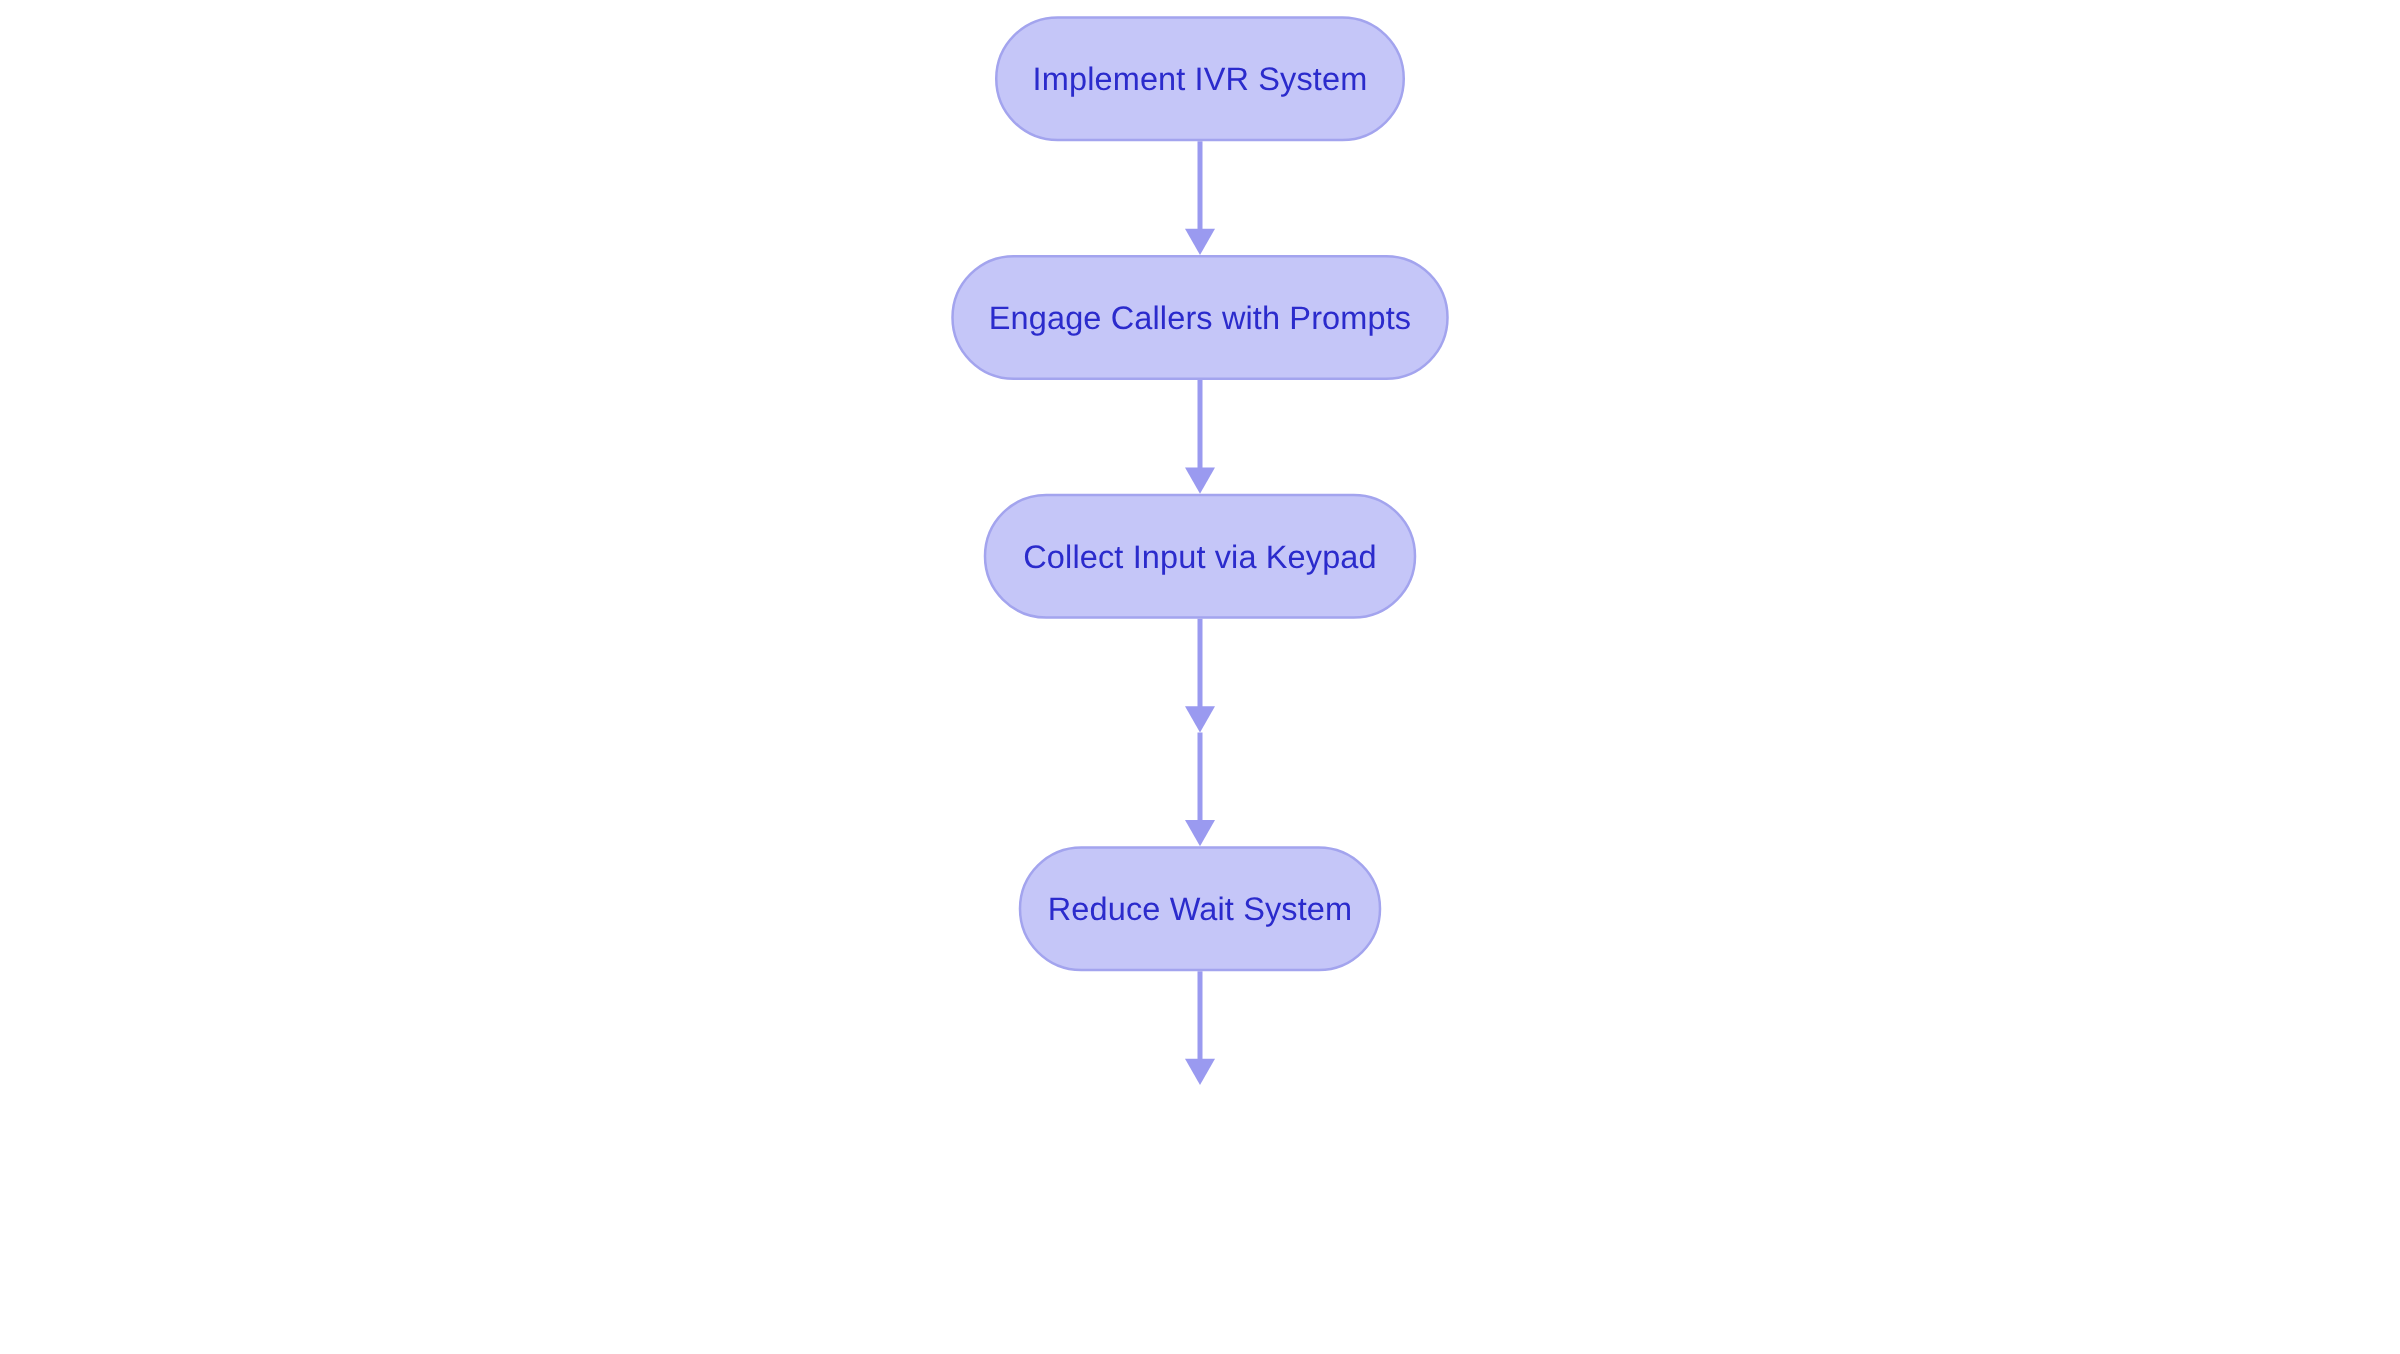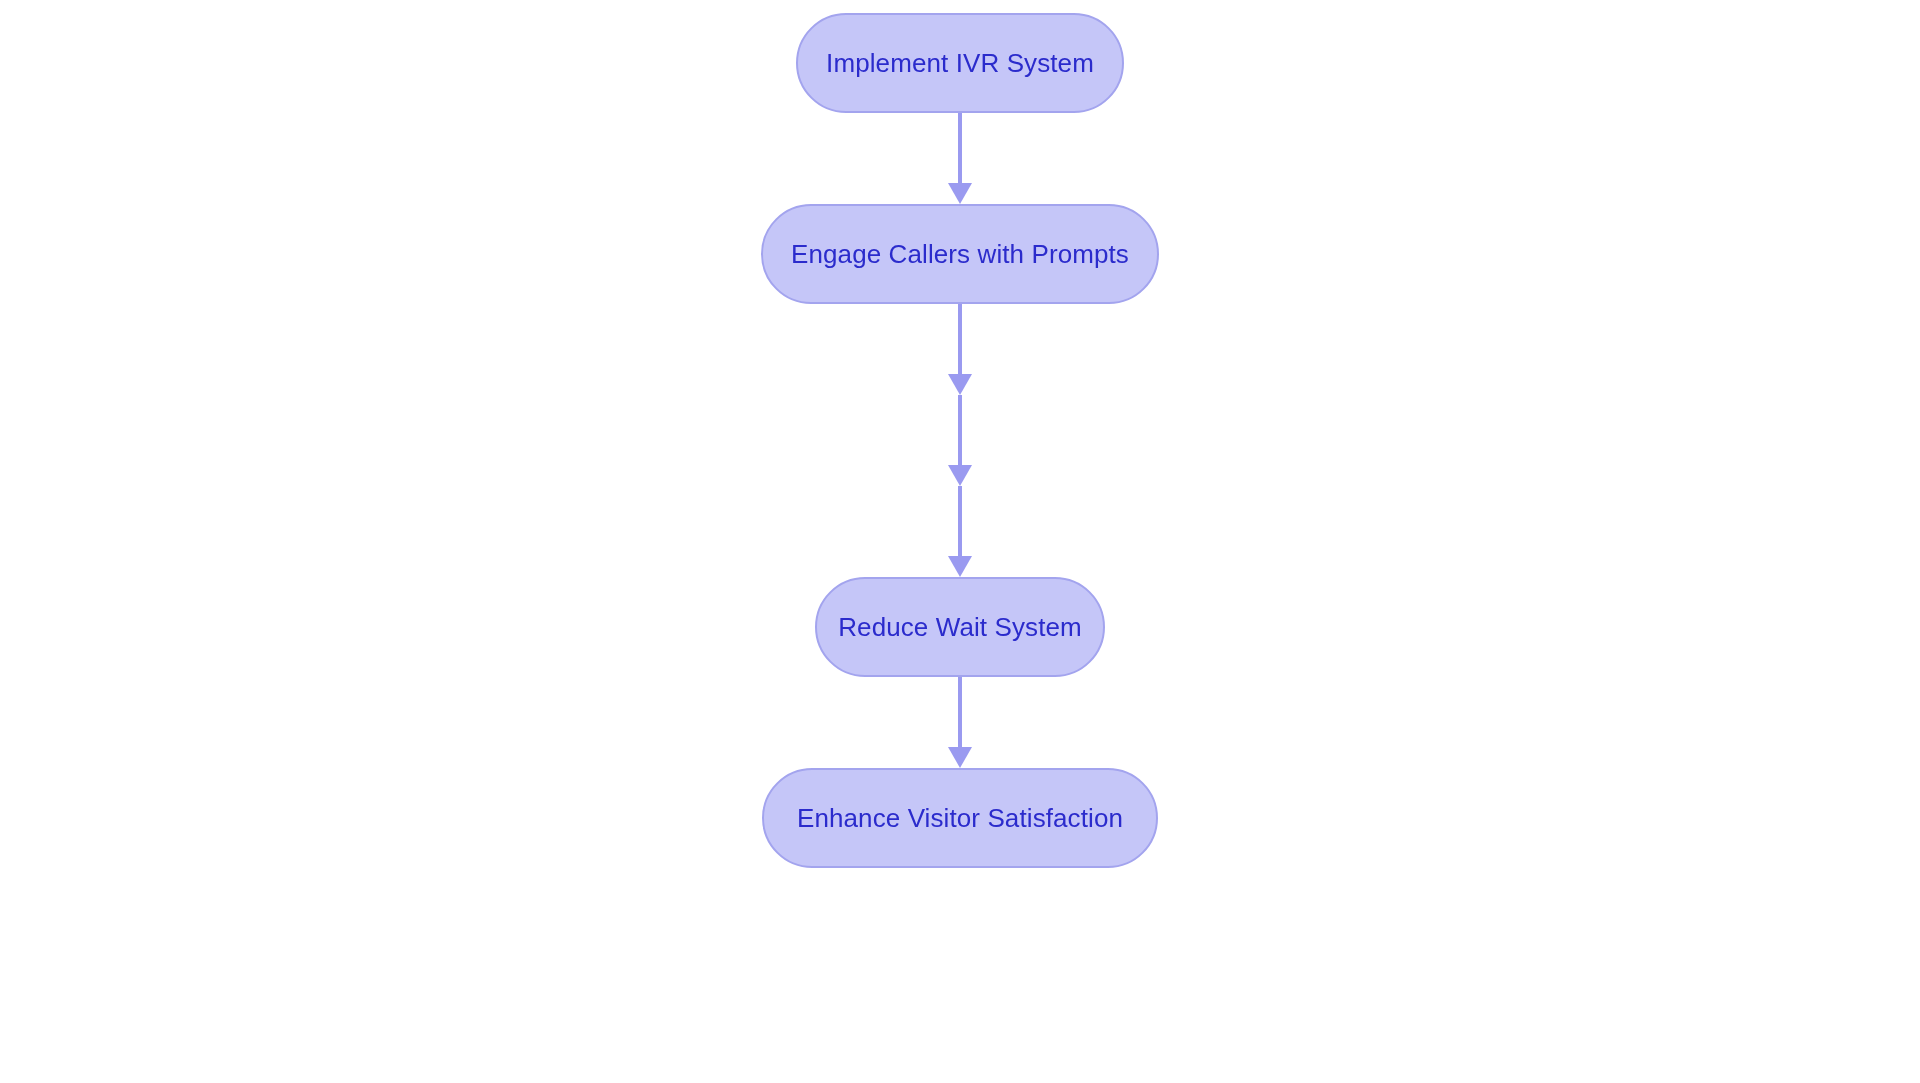--- a/index.html
+++ b/index.html
@@ -121,20 +121,23 @@
 
     <div class="node w2">
       <span class="node-label">Engage Callers with Prompts</span>
     </div>
 
     <div class="connector">
       <div class="stem"></div>
       <div class="arrowhead"></div>
     </div>
 
+    <div class="node w3">
+      <span class="node-label">Collect Input via Keypad</span>
+    </div>
 
     <div class="connector">
       <div class="stem"></div>
       <div class="arrowhead"></div>
     </div>
 
 
     <div class="connector">
       <div class="stem"></div>
       <div class="arrowhead"></div>
@@ -142,18 +145,15 @@
 
     <div class="node w5">
       <span class="node-label">Reduce Wait System</span>
     </div>
 
     <div class="connector">
       <div class="stem"></div>
       <div class="arrowhead"></div>
     </div>
 
-    <div class="node w6">
-      <span class="node-label">Enhance Visitor Satisfaction</span>
-    </div>
 
   </div>
 </div>
 
 </body></html>

